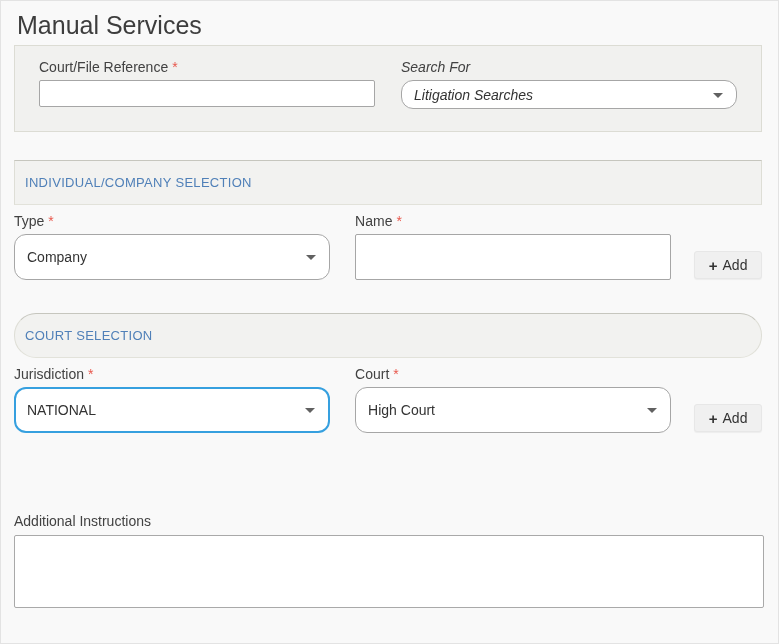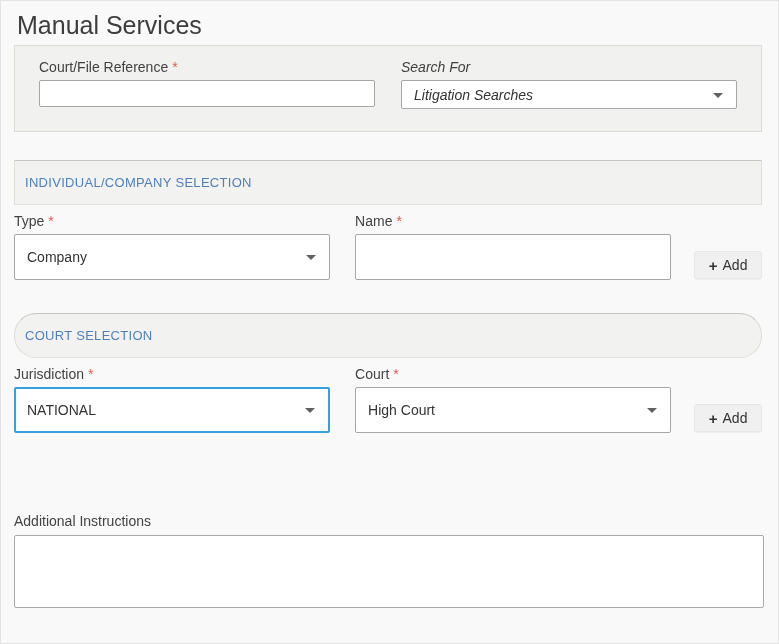--- a/index.html
+++ b/index.html
@@ -53,21 +53,21 @@
     outline: none;
   }
   .w-ref { width: 337px; }
   .w-search { width: 337px; font-style: italic; }
 
   .select {
     position: relative;
     height: 29px;
     background: #ffffff;
     border: 1px solid #a6a6a6;
-    border-radius: 2px;
+    border-radius: 12px;
     display: flex;
     align-items: center;
     padding: 0 30px 0 12px;
     cursor: pointer;
   }
   .select .select-value {
     font-size: 14px;
     color: #333333;
     white-space: nowrap;
     overflow: hidden;

